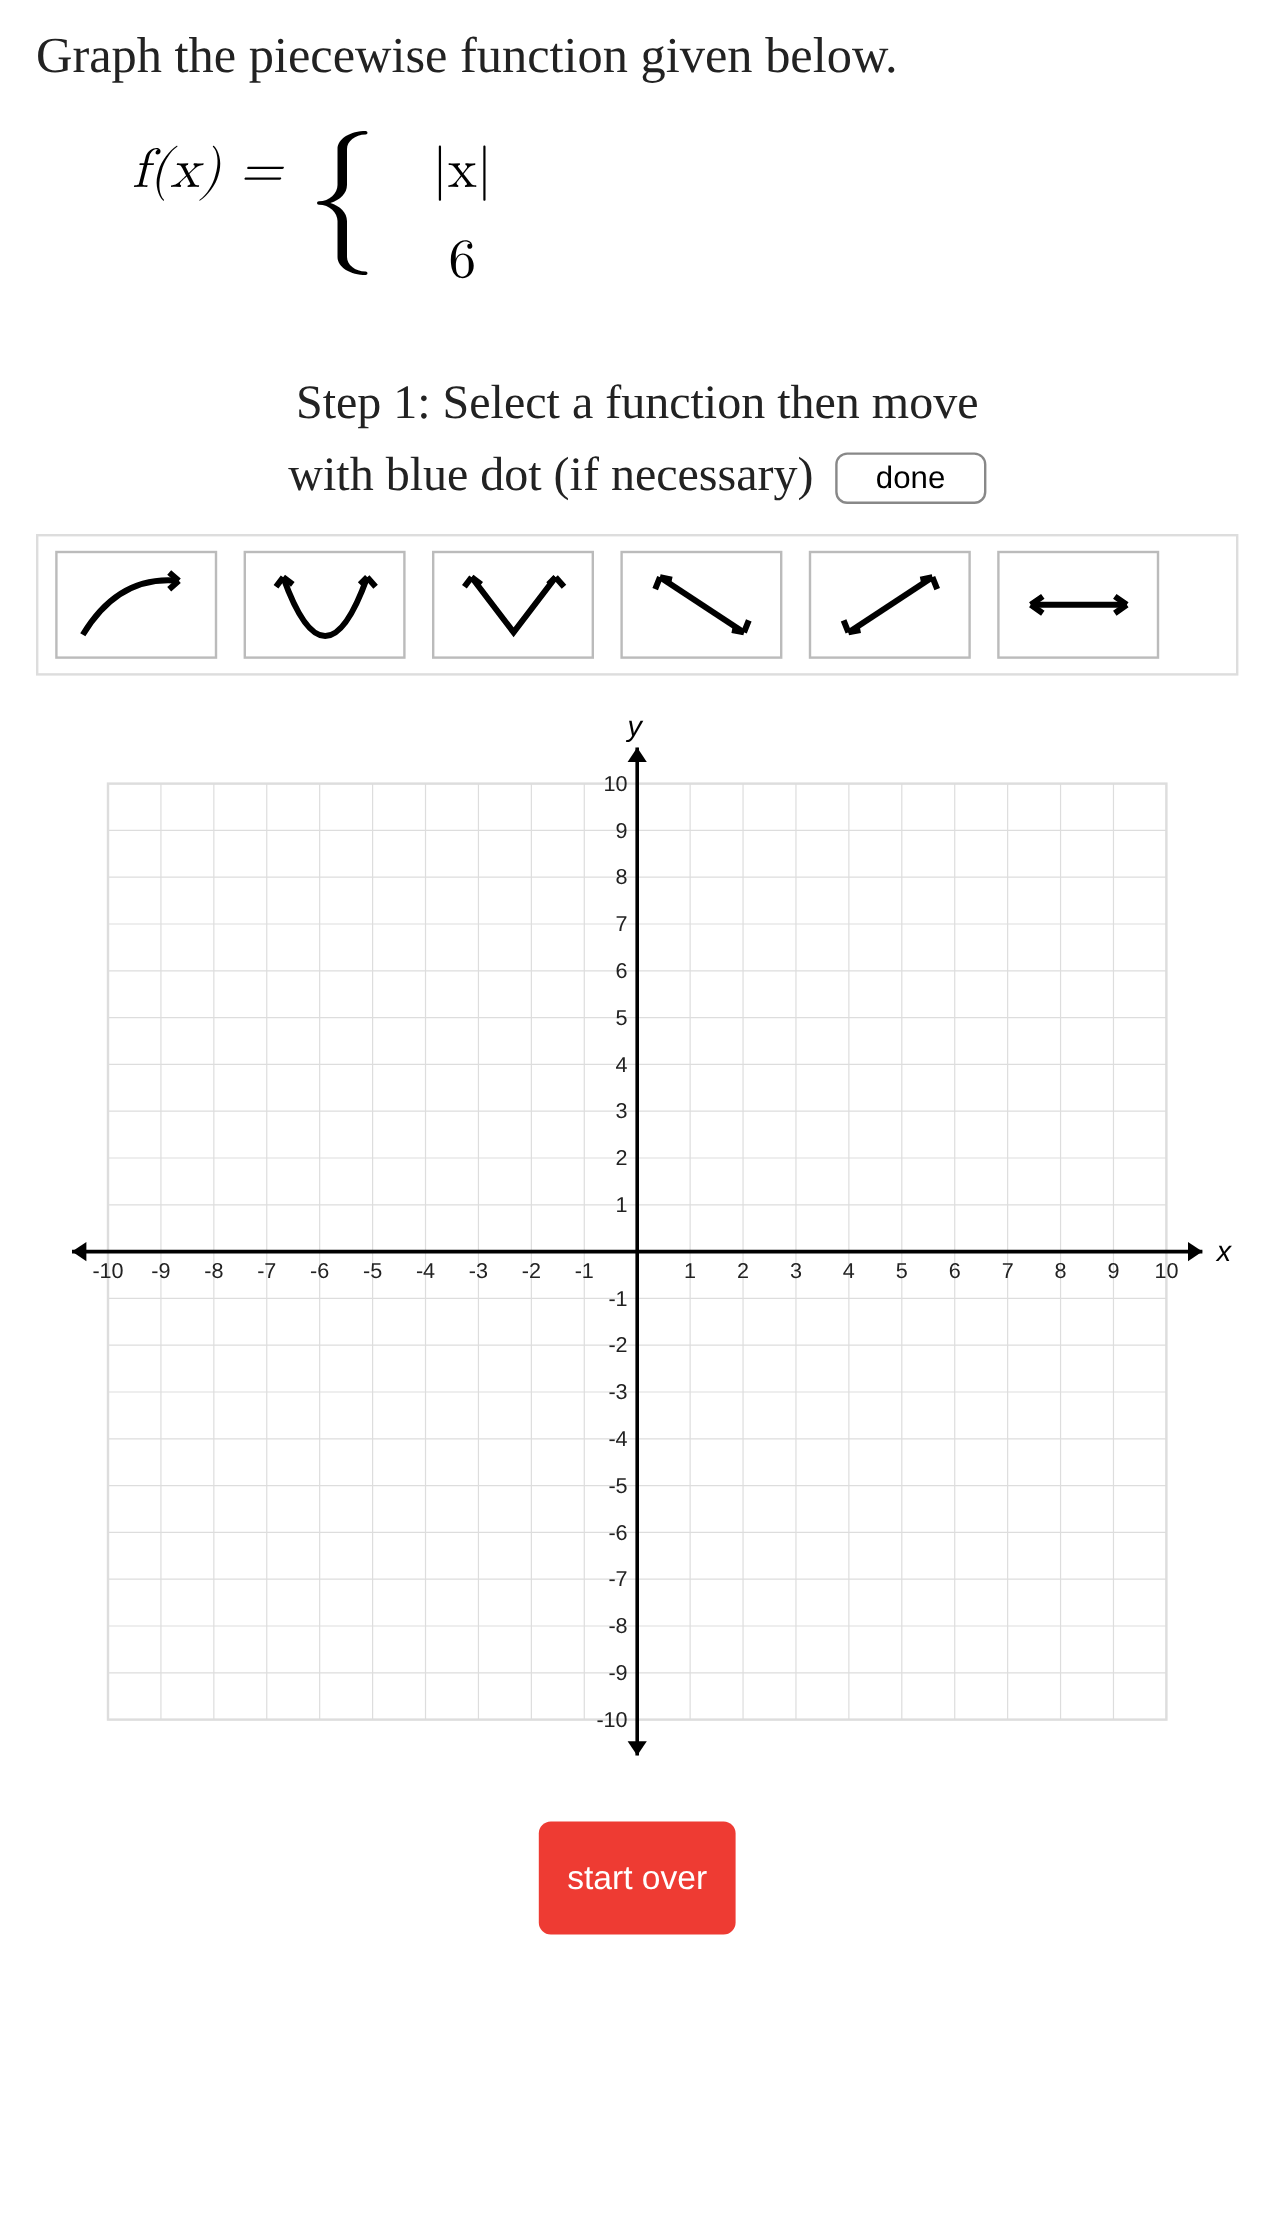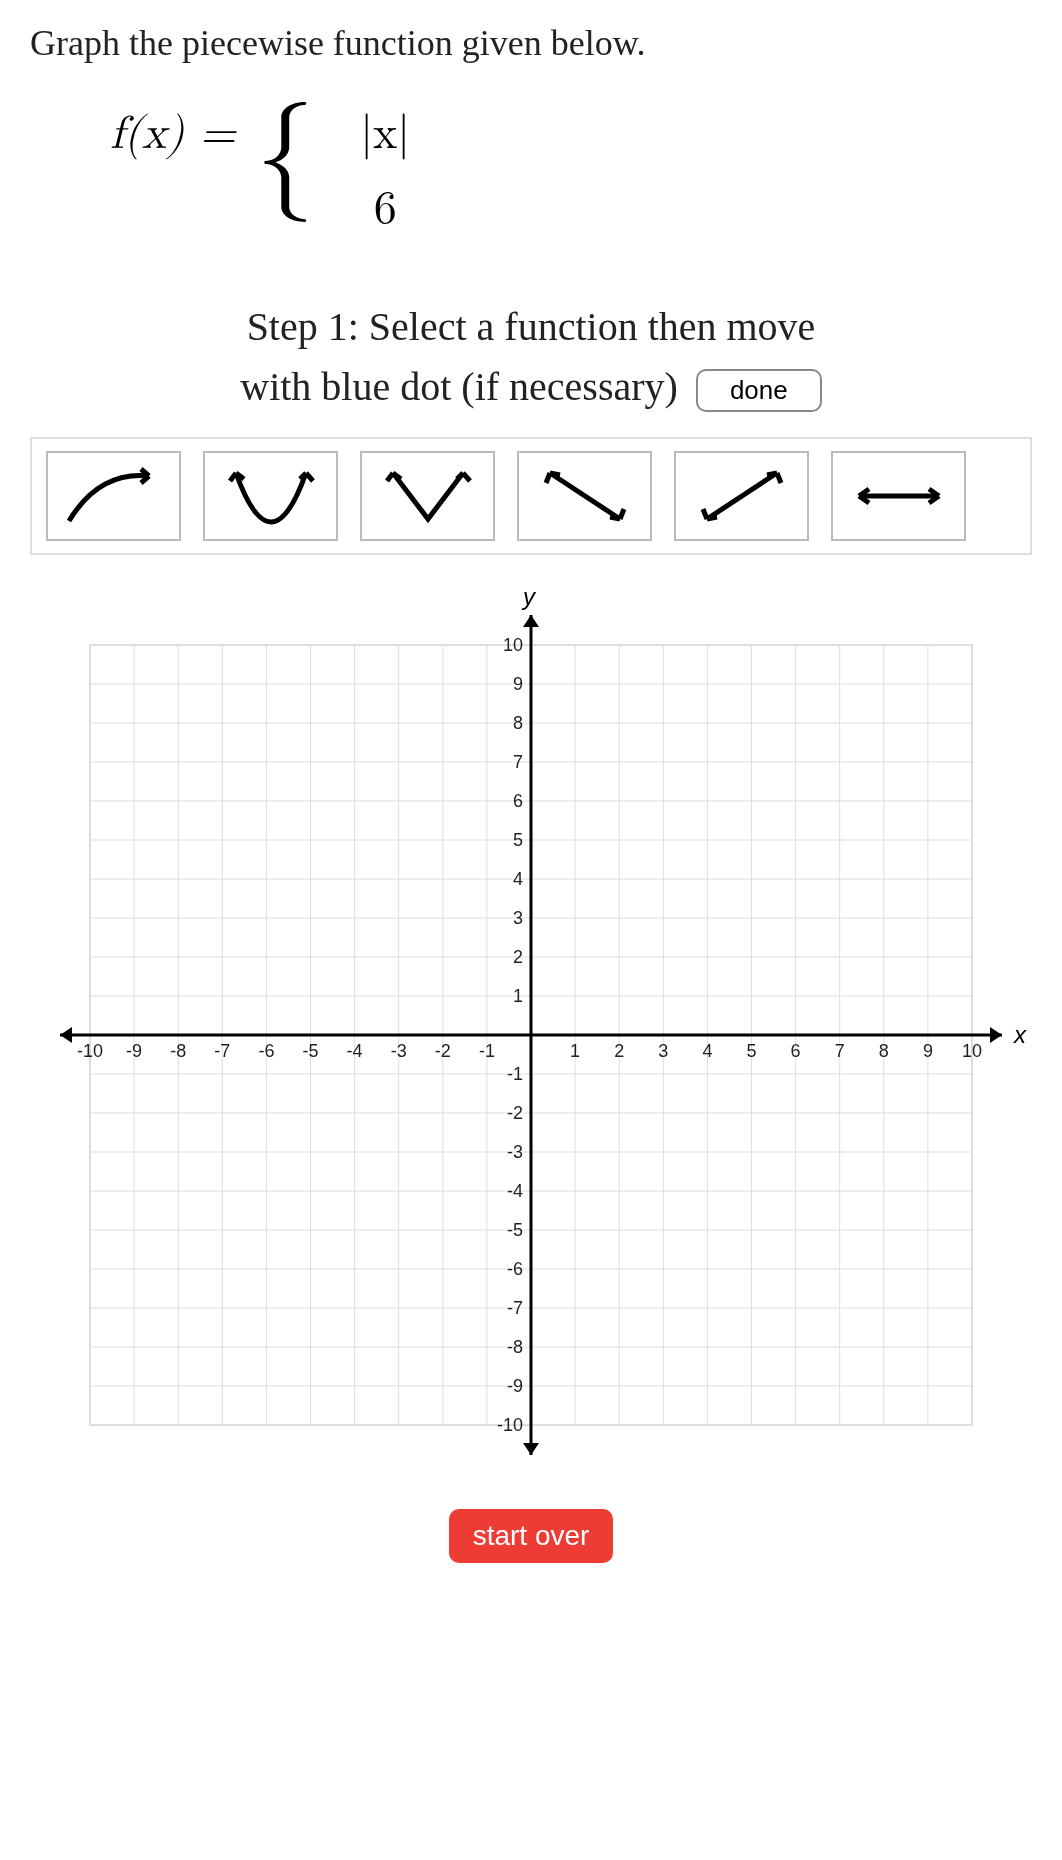--- a/index.html
+++ b/index.html
@@ -3,21 +3,21 @@
   <meta charset="utf-8">
   <style>
     * { box-sizing: border-box; margin: 0; padding: 0; }
     body {
       font-family: Georgia, 'Times New Roman', serif;
       background: #fff;
       padding: 20px 30px;
       width: 1062px;
     }
     .title {
-      font-size: 36px;
+      font-size: 42px;
       color: #222;
       margin-bottom: 40px;
       line-height: 1.3;
     }
     .equation {
       font-family: 'Latin Modern Math', 'STIX Two Math', 'Times New Roman', serif;
       font-size: 46px;
       margin: 30px 0 60px 80px;
       display: flex;
       align-items: flex-start;
@@ -85,21 +85,21 @@
       margin: 0 auto;
       position: relative;
     }
     .start-over {
       display: block;
       margin: 20px auto 0 auto;
       background: #ee3b33;
       color: #fff;
       border: none;
       border-radius: 10px;
-      padding: 11px 24px;
+      padding: 31px 24px;
       font-size: 28px;
       font-family: Arial, sans-serif;
       cursor: pointer;
     }
     .axis-label {
       font-family: Arial, sans-serif;
       font-style: italic;
       font-size: 24px;
     }
     .tick-label {

